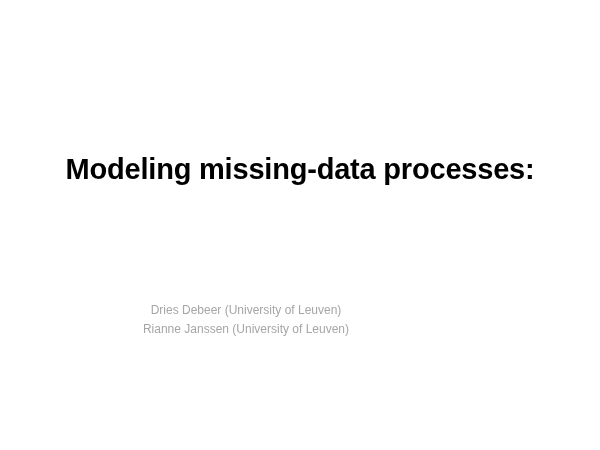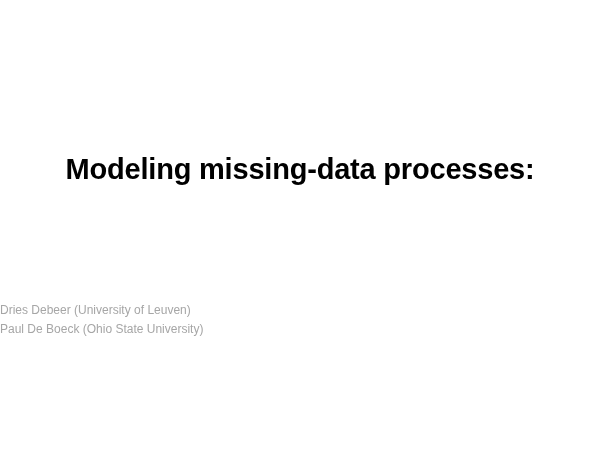--- a/index.html
+++ b/index.html
@@ -35,21 +35,21 @@
     color: #000000;
     line-height: 42px;
     letter-spacing: -0.2px;
     white-space: nowrap;
   }
   .authors-block {
     position: absolute;
     left: 0;
     top: 301px;
     width: 492px;
-    text-align: left;
+    text-align: center;
   }
   .author-line {
     display: block;
     font-family: "Liberation Sans", sans-serif;
     font-size: 12px;
     font-weight: normal;
     color: #a6a6a6;
     line-height: 19px;
     white-space: nowrap;
   }
@@ -58,16 +58,16 @@
 <body>
 
 <div class="slide">
 
   <div class="title-block">
     <span class="title-line">Modeling missing-data processes:</span>
   </div>
 
   <div class="authors-block">
     <span class="author-line">Dries Debeer (University of Leuven)</span>
-    <span class="author-line">Paul De Boeck (Ohio State University)</span>
+    <span class="author-line">Rianne Janssen (University of Leuven)</span>
   </div>
 
 </div>
 
 </body></html>

